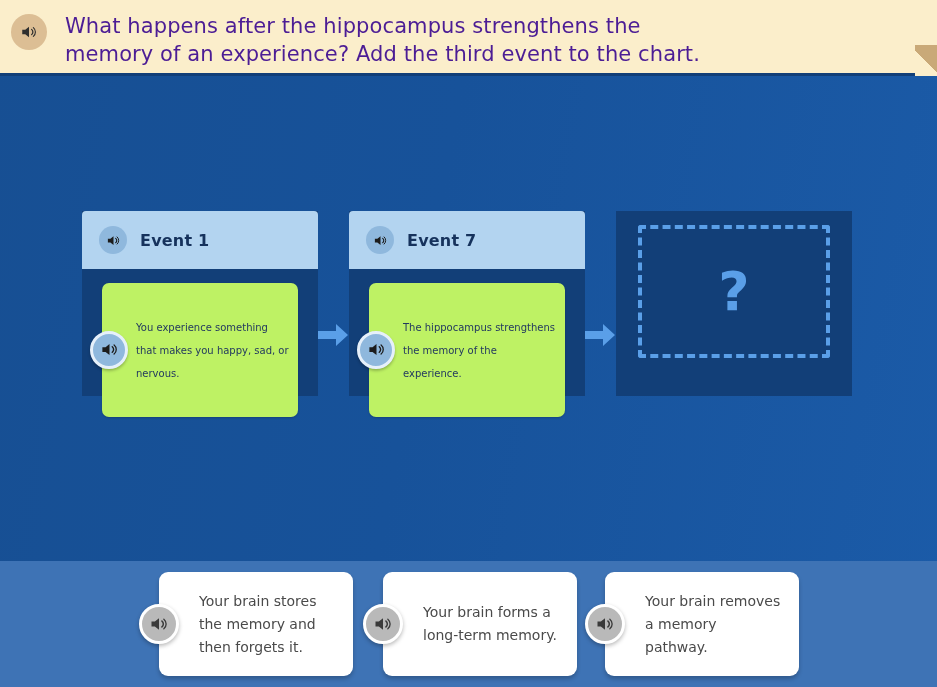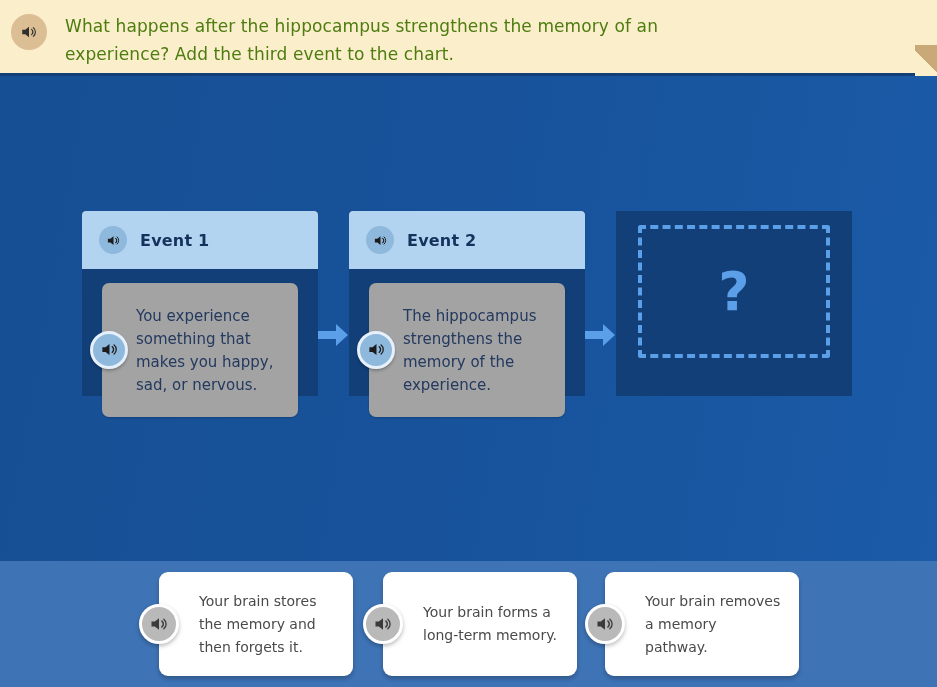--- a/index.html
+++ b/index.html
@@ -31,22 +31,22 @@
     padding: 10px 0 0 0;
     z-index: 6;
   }
   #prompt-banner .spk-wrap {
     flex: 0 0 auto;
     margin: 4px 0 0 11px;
   }
   #prompt-text {
     margin-left: 18px;
     margin-top: 2px;
-    color: #4d7c0f;
-    font-size: 17px;
+    color: #4c1d95;
+    font-size: 21px;
     line-height: 28px;
     letter-spacing: .1px;
     max-width: 640px;
   }
   
   #page-fold {
     position: absolute;
     right: 0; top: 45px;
     width: 22px; height: 31px;
     background: linear-gradient(225deg, #c9a978 0%, #c9a978 52%, #fbeecb 52%);
@@ -111,25 +111,25 @@
   .card-body {
     position: relative;
     height: 161px;
     display: flex;
     align-items: center;
     justify-content: center;
   }
   .note {
     width: 196px;
     min-height: 134px;
-    background: #a3a3a3;
+    background: #bef264;
     border-radius: 7px;
     padding: 14px 8px 12px 34px;
     color: #23395f;
-    font-size: 15px;
+    font-size: 10px;
     line-height: 23px;
     display: flex;
     align-items: center;
     box-shadow: 0 1px 2px rgba(0,0,0,.18);
   }
   .note-spk {
     position: absolute;
     left: 8px;
     top: 50%;
     transform: translateY(-50%);
@@ -248,21 +248,21 @@
 
     <div class="event-card">
       <div class="card-head">
         <div class="spk spk-blue">
           <svg width="15" height="15" viewBox="0 0 24 24" aria-hidden="true">
             <path d="M3 9v6h4l5 4V5L7 9H3z" fill="#1c1c1c"></path>
             <path d="M15.5 8.5a4.5 4.5 0 0 1 0 7" stroke="#1c1c1c" stroke-width="1.8" fill="none" stroke-linecap="round"></path>
             <path d="M17.8 6.2a7.5 7.5 0 0 1 0 11.6" stroke="#1c1c1c" stroke-width="1.6" fill="none" stroke-linecap="round"></path>
           </svg>
         </div>
-        <span class="title">Event 2</span>
+        <span class="title">Event 7</span>
       </div>
       <div class="card-body">
         <div class="note-spk spk spk-blue-lg">
           <svg width="19" height="19" viewBox="0 0 24 24" aria-hidden="true">
             <path d="M3 9v6h4l5 4V5L7 9H3z" fill="#1c1c1c"></path>
             <path d="M15.5 8.5a4.5 4.5 0 0 1 0 7" stroke="#1c1c1c" stroke-width="1.8" fill="none" stroke-linecap="round"></path>
             <path d="M17.8 6.2a7.5 7.5 0 0 1 0 11.6" stroke="#1c1c1c" stroke-width="1.6" fill="none" stroke-linecap="round"></path>
           </svg>
         </div>
         <div class="note">The hippocampus strengthens the memory of the experience.</div>

